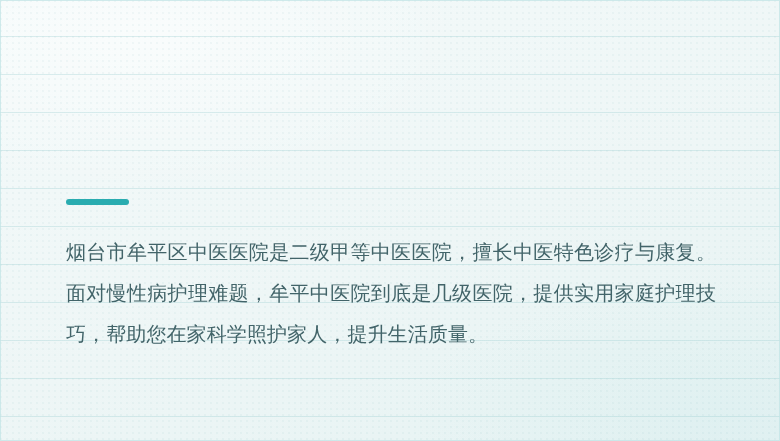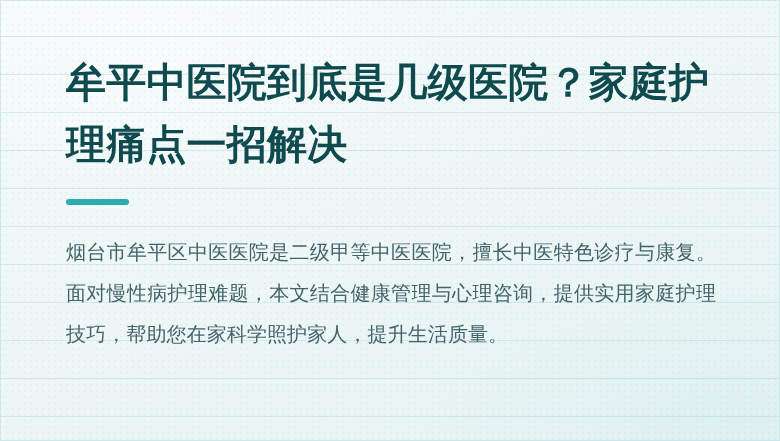--- a/index.html
+++ b/index.html
@@ -125,22 +125,21 @@
 <body>
 
 <div class="canvas">
 
   <div class="texture-glow"></div>
   <div class="texture-dots"></div>
   <div class="texture-rules"></div>
 
   <div class="content">
 
-    <h1 class="headline">牟平中医院到底是几级医院？家庭护理痛点一招解决</h1>
 
     <div class="accent-bar"></div>
 
-    <p class="summary">烟台市牟平区中医医院是二级甲等中医医院，擅长中医特色诊疗与康复。面对慢性病护理难题，本文结合健康管理与心理咨询，提供实用家庭护理技巧，帮助您在家科学照护家人，提升生活质量。</p>
+    <p class="summary">烟台市牟平区中医医院是二级甲等中医医院，擅长中医特色诊疗与康复。面对慢性病护理难题，牟平中医院到底是几级医院，提供实用家庭护理技巧，帮助您在家科学照护家人，提升生活质量。</p>
 
   </div>
 
   <div class="edge-border"></div>
 </div>
 
 </body></html>

